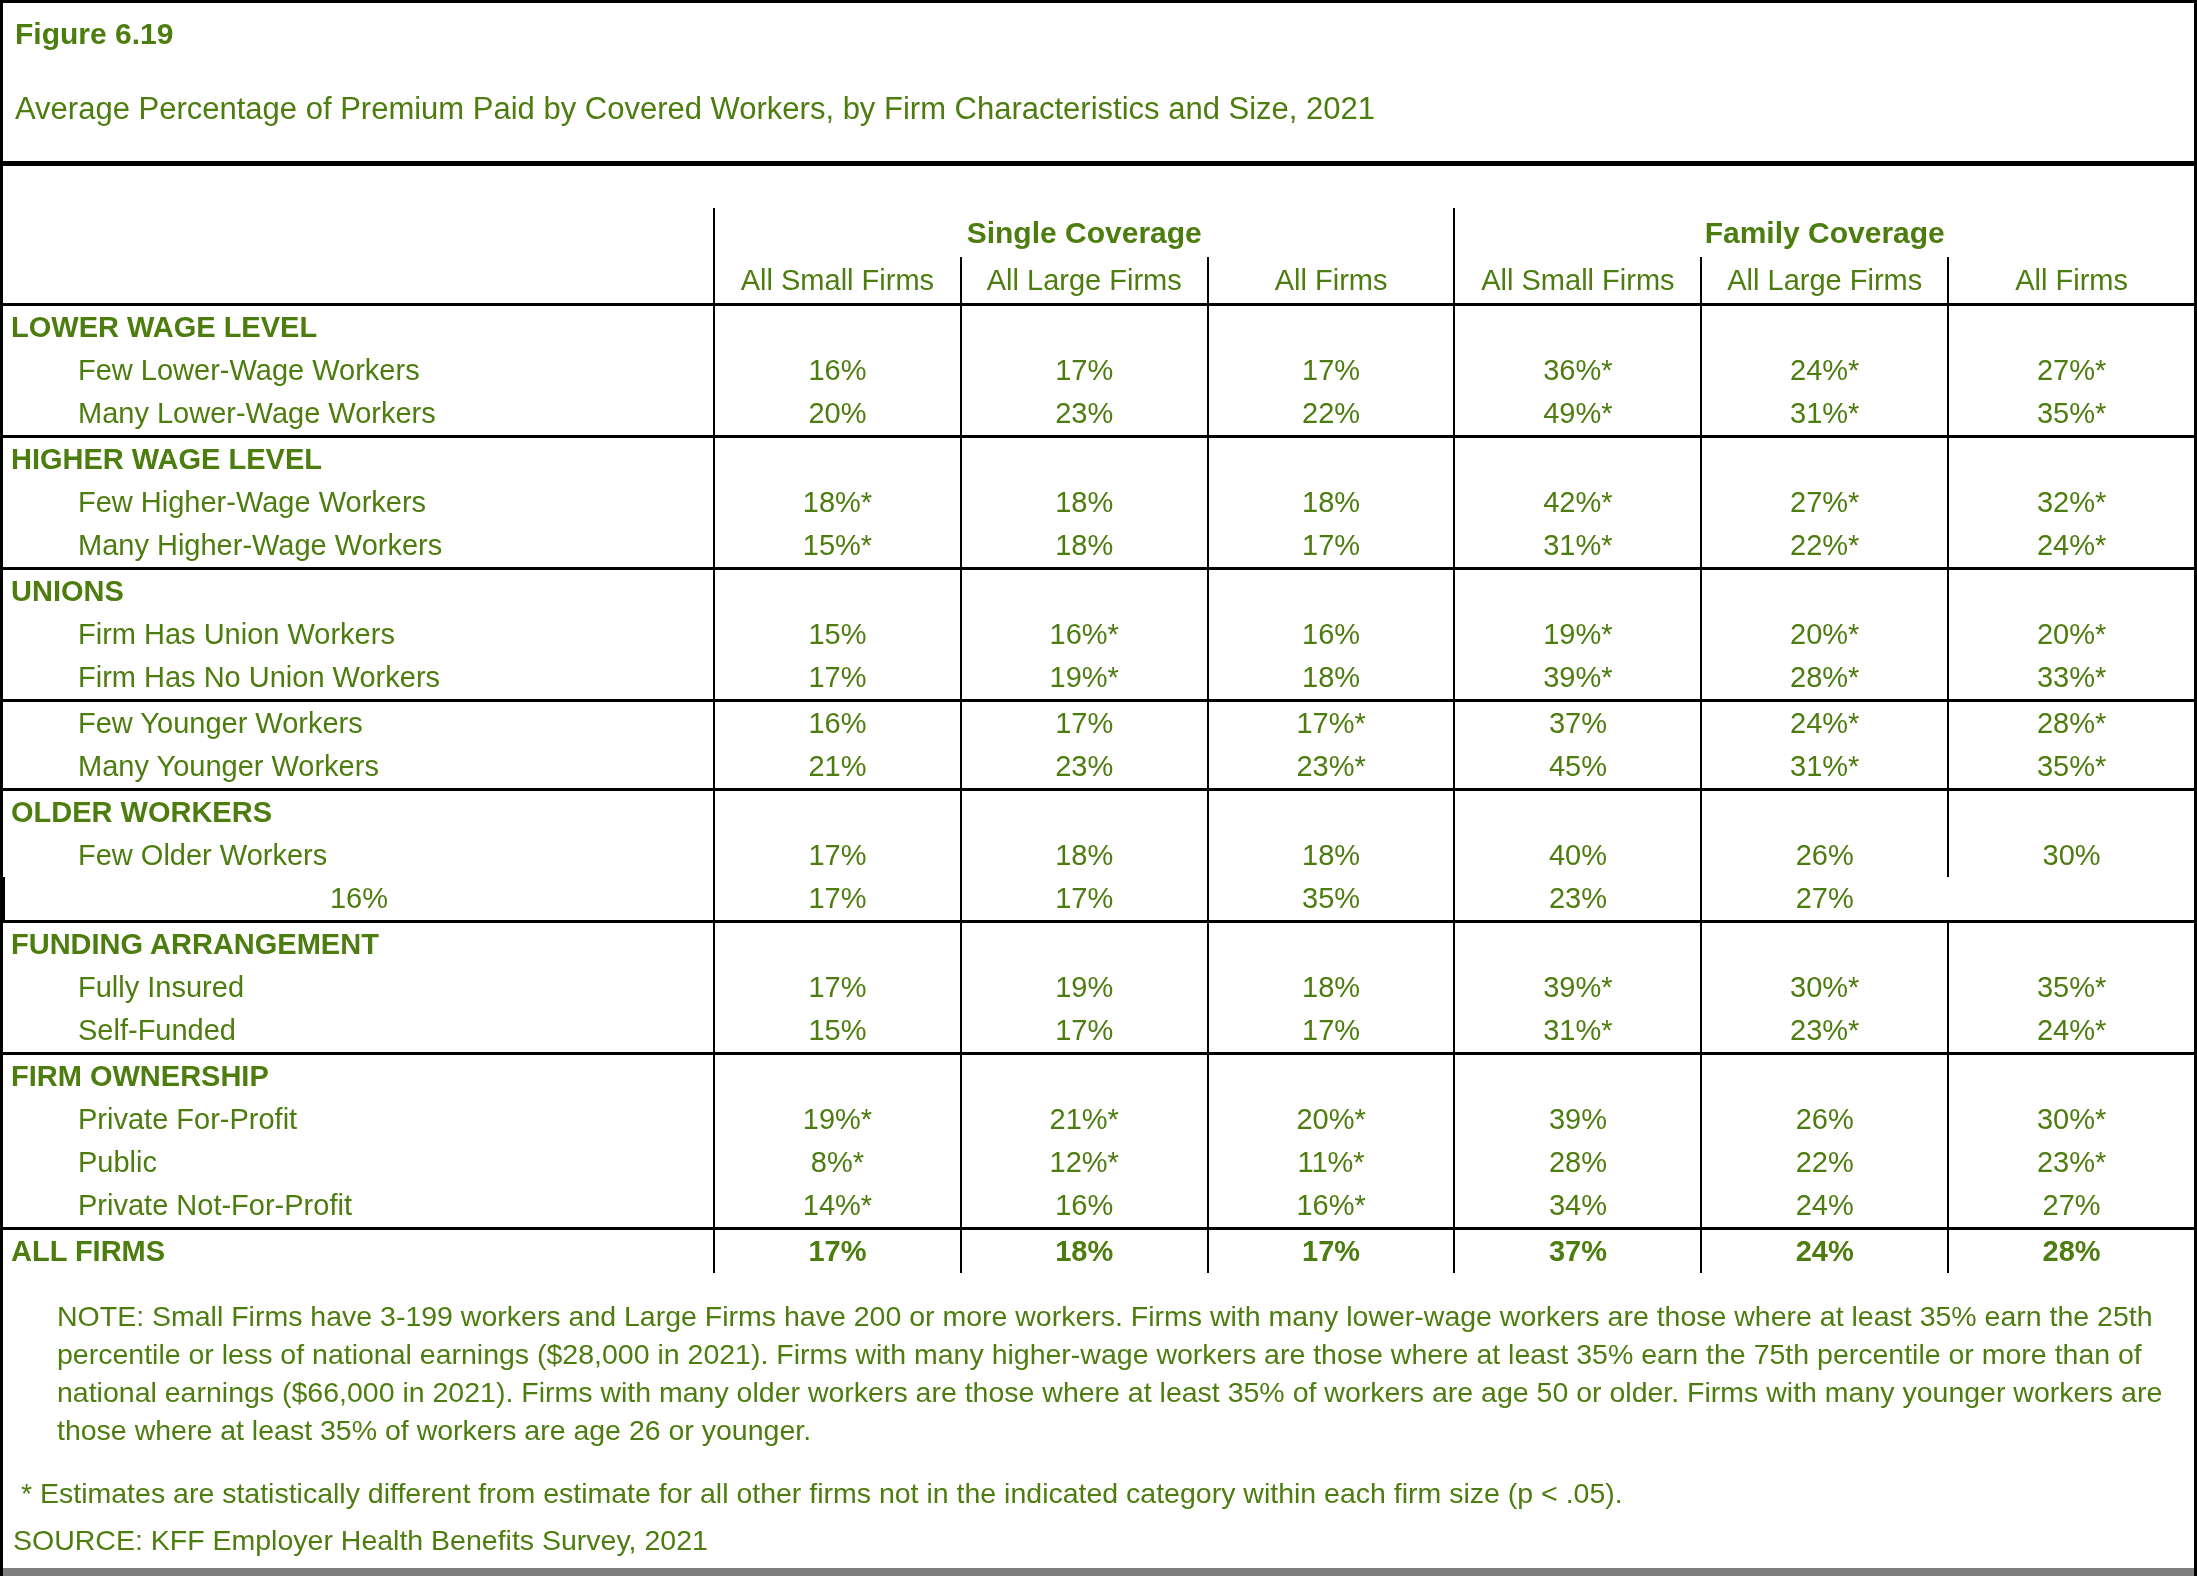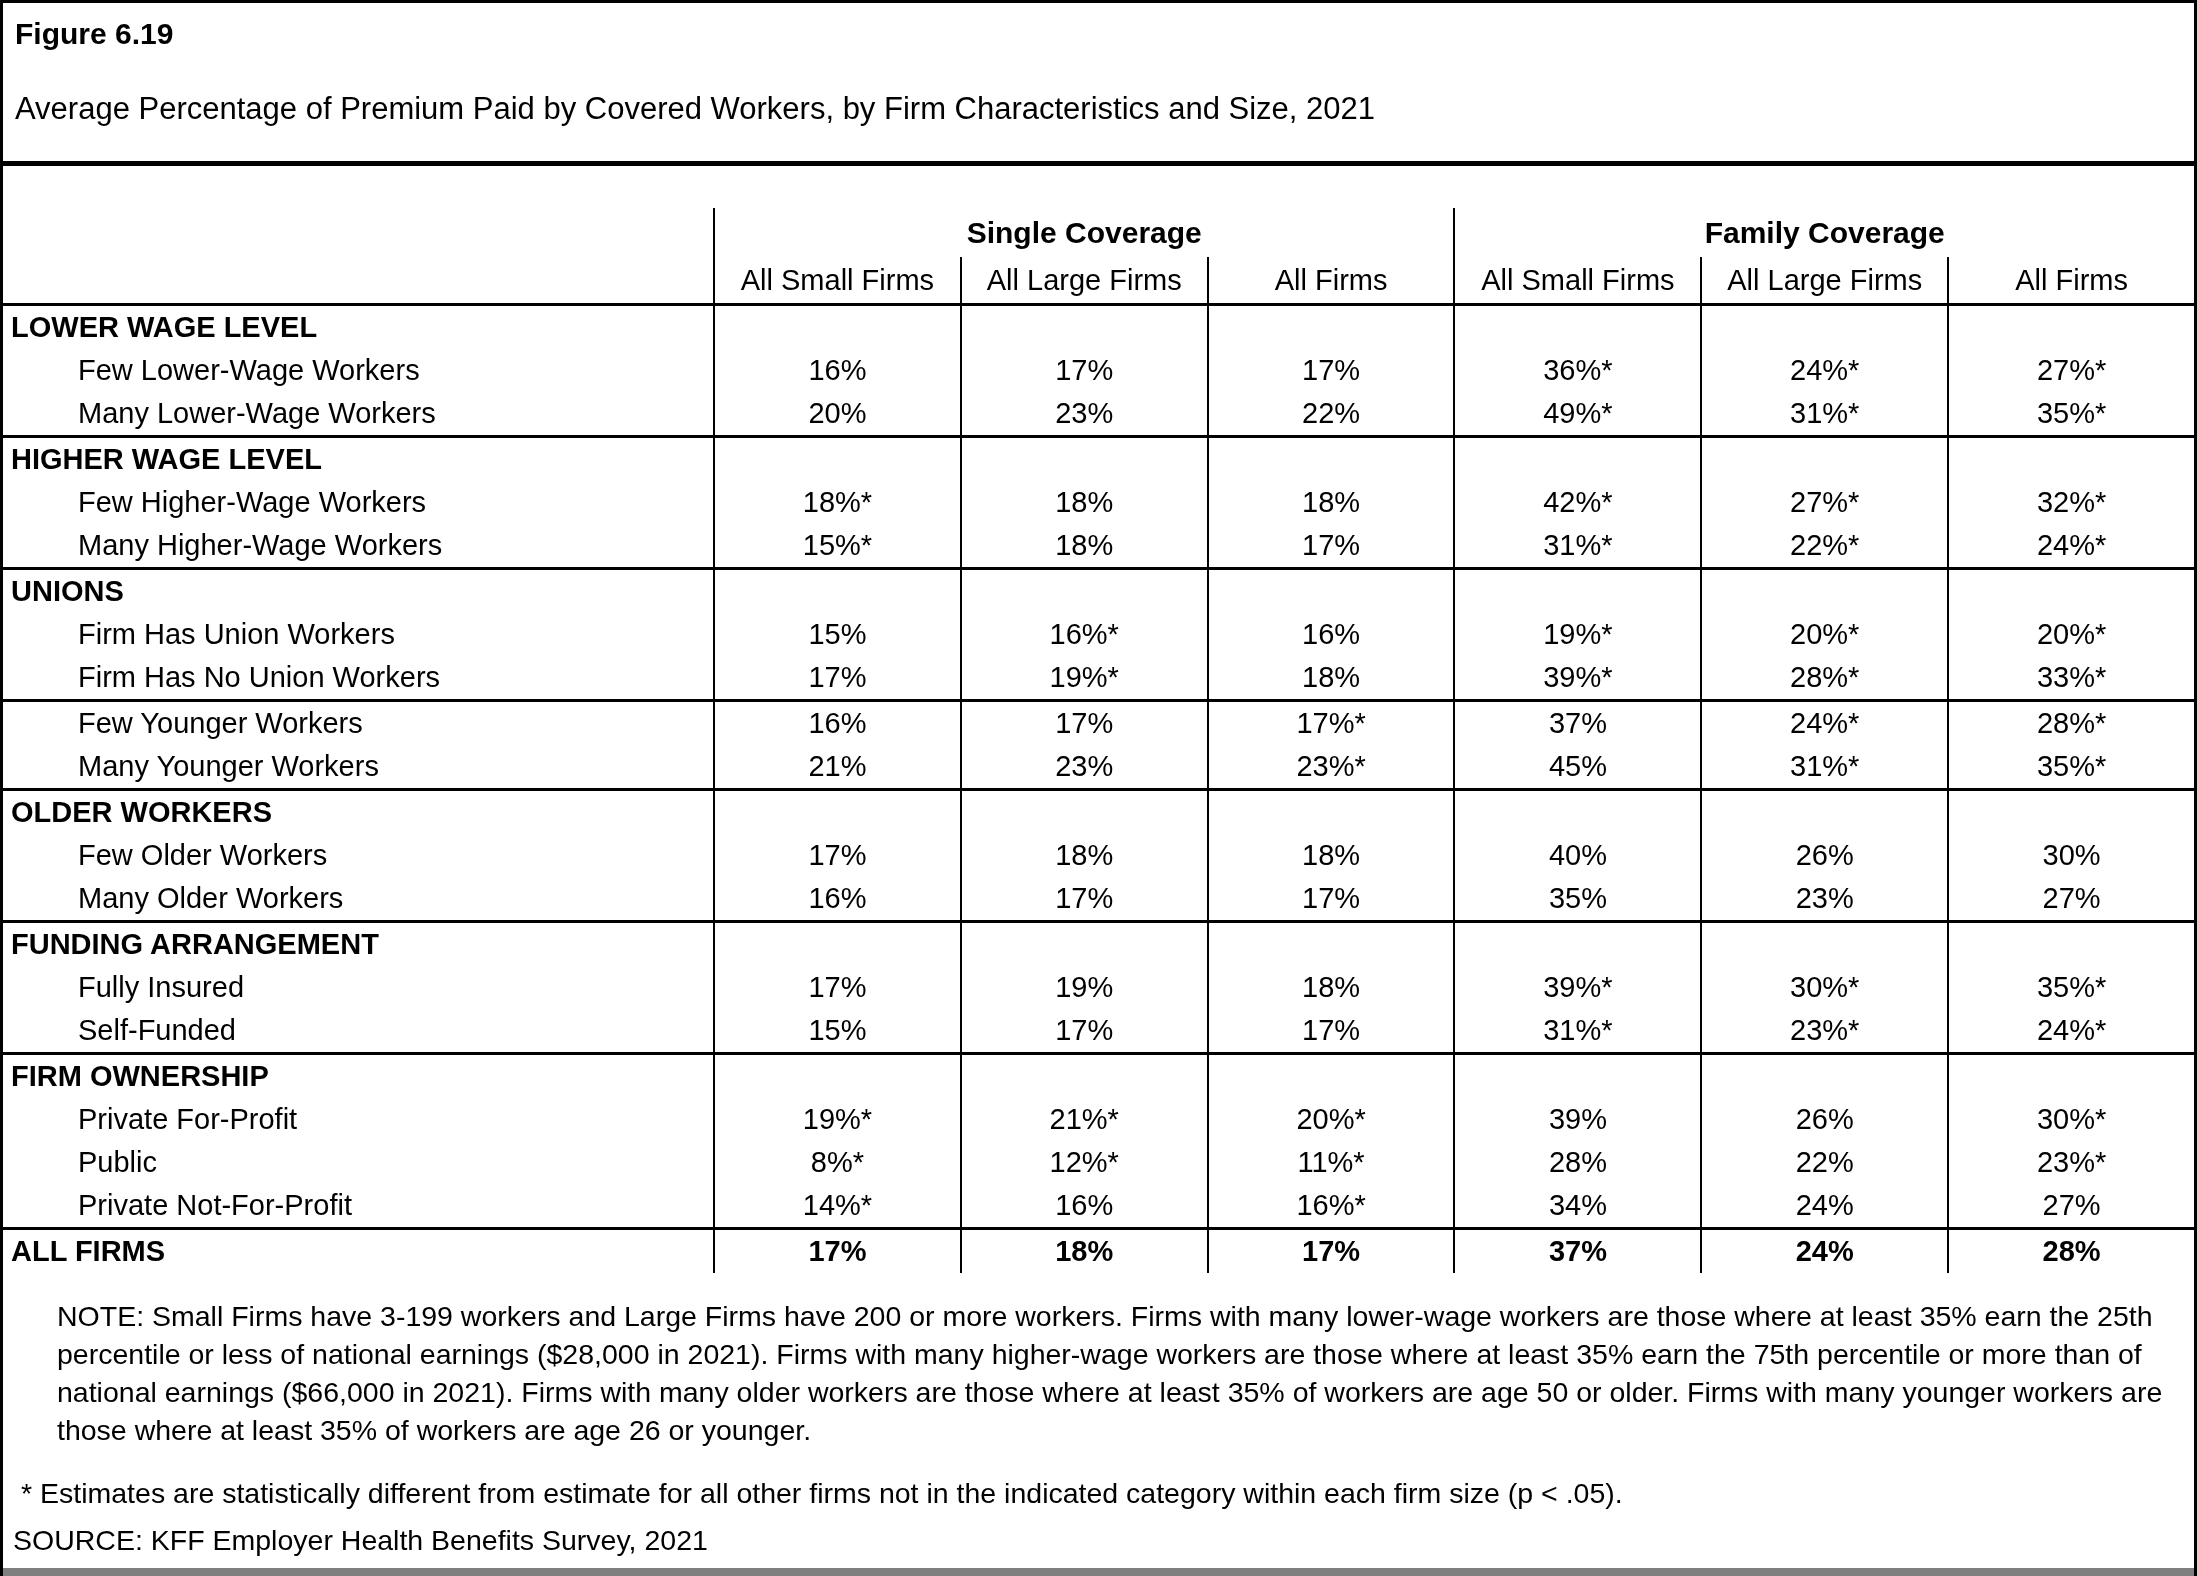--- a/index.html
+++ b/index.html
@@ -5,21 +5,21 @@
   html, body { margin: 0; padding: 0; background: #c8c8c8; }
   .page {
     position: relative;
     width: 2197px; height: 1576px;
     box-sizing: border-box;
     background: #ffffff;
     border-left: 3px solid #000;
     border-top: 3px solid #000;
     border-right: 3px solid #000;
     font-family: "Liberation Sans", sans-serif;
-    color: #000000;
+    color: #4d7c0f;
     overflow: hidden;
   }
   .bottom-bar {
     position: absolute; left: 0; right: 0; bottom: 0;
     height: 8px; background: #7f7f7f;
   }
   
   .title-block { height: 158px; box-sizing: border-box; padding: 14px 12px 0 12px; }
   .fig-label { font-size: 30px; font-weight: bold; }
   .fig-title { font-size: 31px; font-weight: normal; margin-top: 40px; }
@@ -212,21 +212,20 @@
         <div class="trow">
           <div class="rlabel indent">Few Older Workers</div>
           <div class="tcell">17%</div>
           <div class="tcell">18%</div>
           <div class="tcell">18%</div>
           <div class="tcell">40%</div>
           <div class="tcell">26%</div>
           <div class="tcell">30%</div>
         </div>
         <div class="trow">
-          <div class="rlabel indent">Many Older Workers</div>
           <div class="tcell">16%</div>
           <div class="tcell">17%</div>
           <div class="tcell">17%</div>
           <div class="tcell">35%</div>
           <div class="tcell">23%</div>
           <div class="tcell">27%</div>
         </div>
       </div>
       <div class="section">
         <div class="trow">

